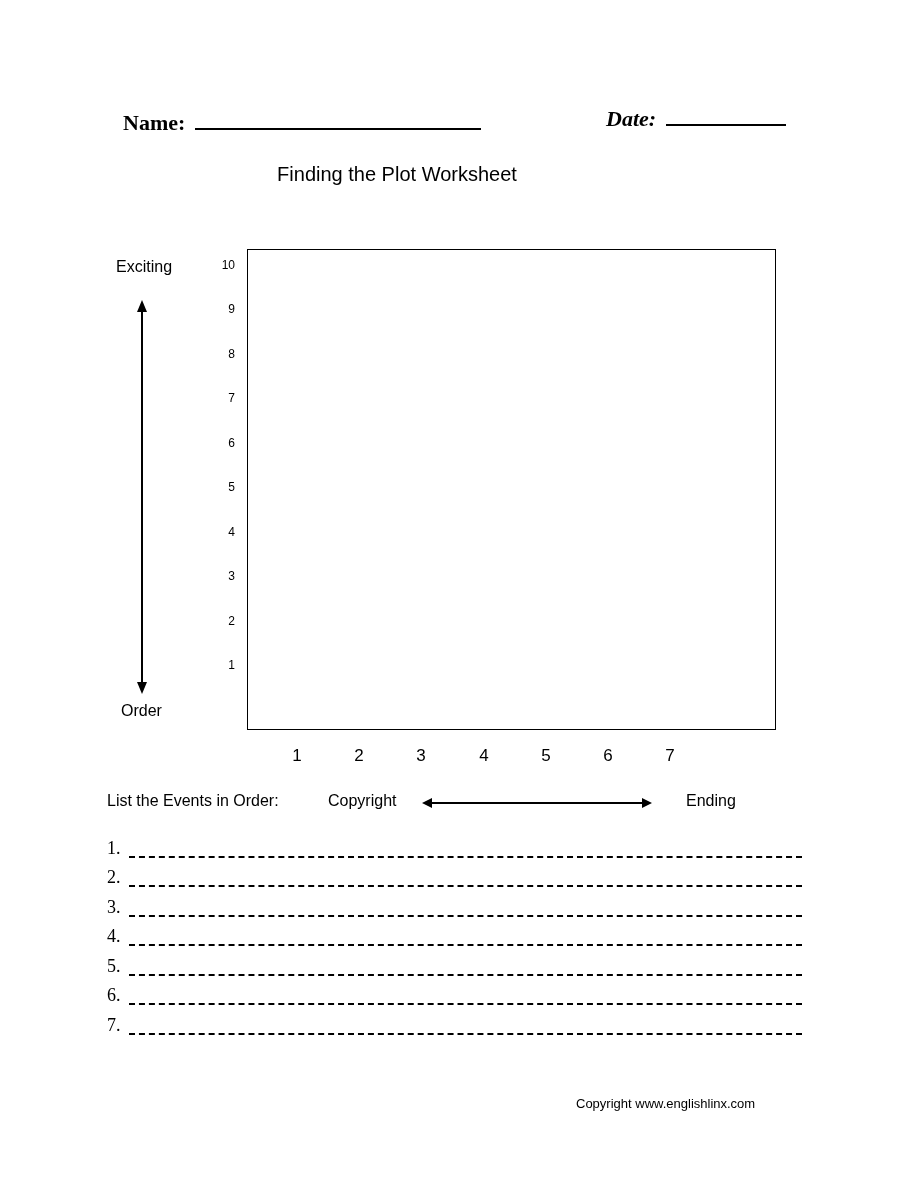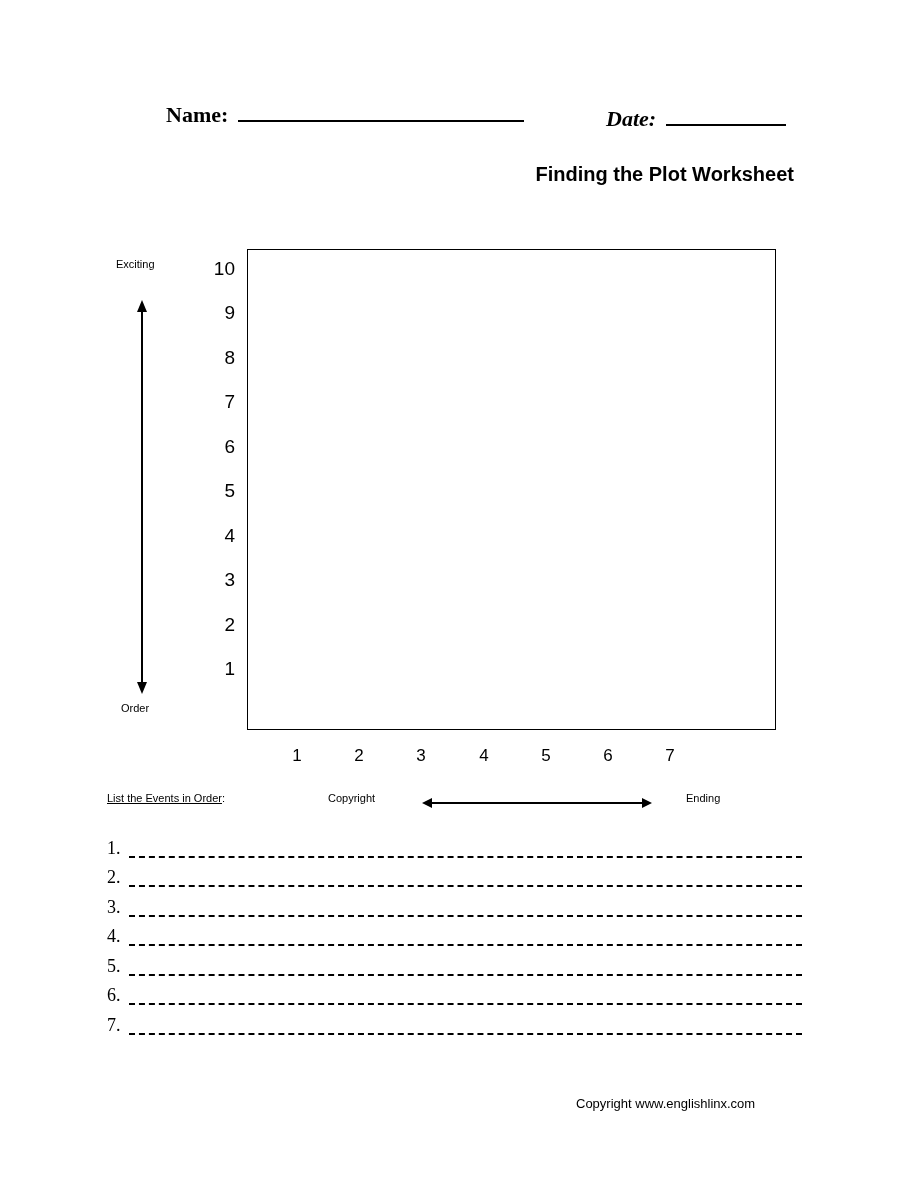--- a/index.html
+++ b/index.html
@@ -2,33 +2,33 @@
 <html><head>
 <meta charset="utf-8">
 <style>
   html, body { margin:0; padding:0; background:#ffffff; }
   body { width:910px; height:1188px; position:relative; overflow:hidden; color:#000; }
   .abs { position:absolute; }
   .serif { font-family: "Liberation Serif", "DejaVu Serif", serif; }
   .sans { font-family: "Liberation Sans", "DejaVu Sans", sans-serif; }
   .hdr { font-size:22px; font-weight:bold; }
   .blank { display:inline-block; border-bottom:2px solid #000; vertical-align:baseline; height:1px; }
-  .title { font-size:20px; font-weight:bold; left:0; width:794px; text-align:right; top:163px; }
-  .lbl { font-size:11px; }
-  .ytick { font-size:19px; width:30px; text-align:right; left:205px; }
+  .title { font-size:20px; font-weight:normal; left:0; width:794px; text-align:center; top:163px; }
+  .lbl { font-size:16px; }
+  .ytick { font-size:12px; width:30px; text-align:right; left:205px; }
   .xtick { font-size:17px; width:20px; text-align:center; top:746px; }
   .plotbox { left:247px; top:249px; width:527px; height:479px; border:1.5px solid #000; }
   .line-row { left:107px; width:695px; height:26px; }
   .line-num { font-size:18px; position:absolute; left:0; top:2px; }
   .line-blank { position:absolute; left:22px; right:0; top:20px; border-bottom:2.5px dashed #000; }
 </style>
 </head>
 <body>
 
-<div class="abs serif hdr" style="left:123px; top:102px;margin-left:43px;">
+<div class="abs serif hdr" style="left:123px; top:110px;">
   <span>Name:</span>
   <span class="blank" style="width:286px; margin-left:4px;"></span>
 </div>
 <div class="abs serif hdr" style="left:606px; top:106px;font-style:italic;">
   <span>Date:</span>
   <span class="blank" style="width:120px; margin-left:4px;"></span>
 </div>
 
 <div class="abs sans title">Finding the Plot Worksheet</div>
 
@@ -56,21 +56,21 @@
 
 <div class="abs sans xtick" style="left:287px;">1</div>
 <div class="abs sans xtick" style="left:349px;">2</div>
 <div class="abs sans xtick" style="left:411px;">3</div>
 <div class="abs sans xtick" style="left:474px;">4</div>
 <div class="abs sans xtick" style="left:536px;">5</div>
 <div class="abs sans xtick" style="left:598px;">6</div>
 <div class="abs sans xtick" style="left:660px;">7</div>
 
 <div class="abs sans lbl" style="left:107px; top:792px;">
-  <span style="text-decoration:underline;">List the Events in Order</span><span>:</span>
+  <span style="">List the Events in Order</span><span>:</span>
 </div>
 <div class="abs sans lbl" style="left:328px; top:792px;">Copyright</div>
 <svg class="abs" style="left:420px; top:796px;" width="234" height="14">
   <line x1="8" y1="7" x2="226" y2="7" stroke="#000" stroke-width="2"></line>
   <polygon points="2,7 12,2 12,12" fill="#000"></polygon>
   <polygon points="232,7 222,2 222,12" fill="#000"></polygon>
 </svg>
 <div class="abs sans lbl" style="left:686px; top:792px;">Ending</div>
 
 <div class="abs serif line-row" style="top:836px;">

